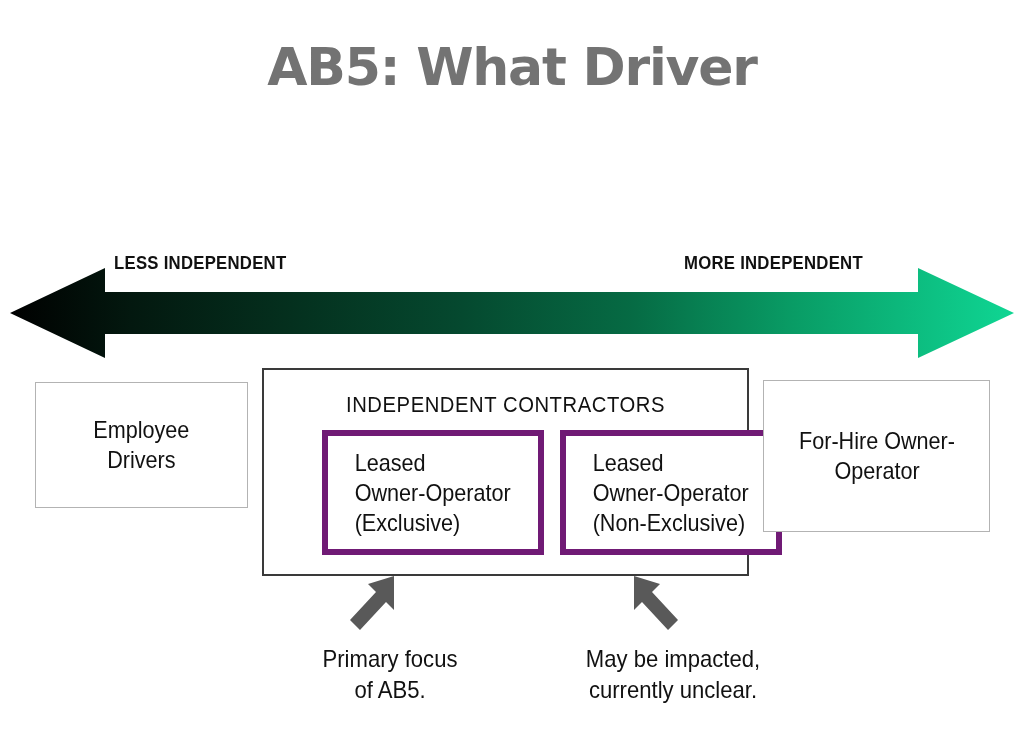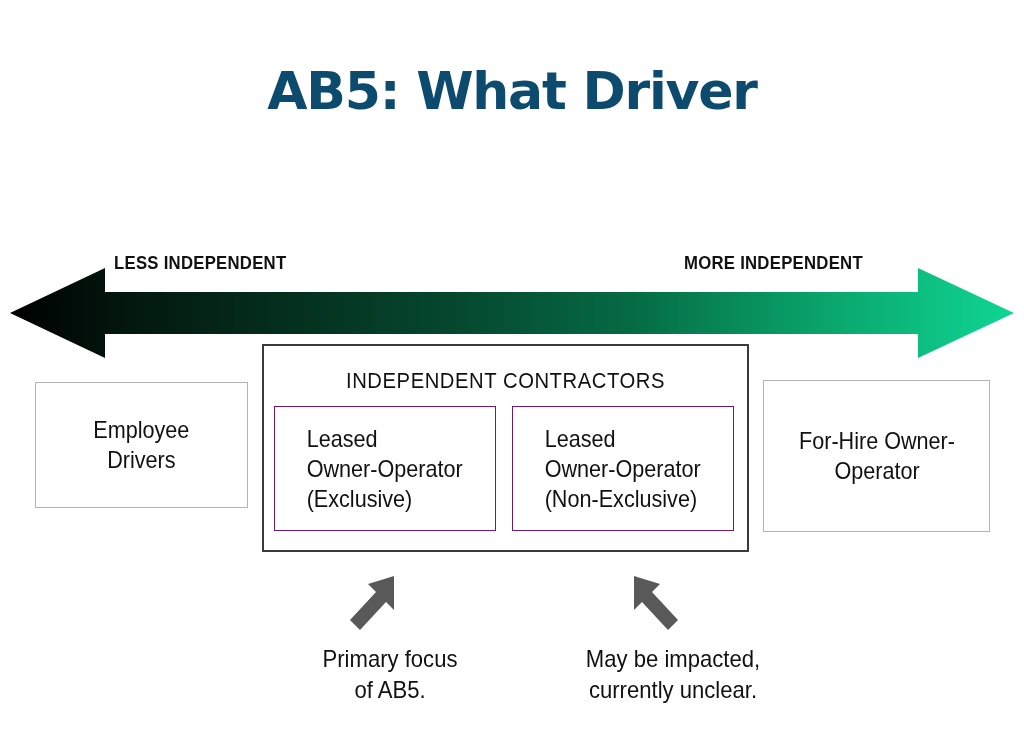--- a/index.html
+++ b/index.html
@@ -14,29 +14,29 @@
     overflow: hidden;
     font-family: "Liberation Sans", sans-serif;
     color: #111111;
     -webkit-font-smoothing: antialiased;
   }
 
   
   #title {
     position: absolute;
     left: 0;
-    top: 60px;
+    top: 36px;
     width: 1024px;
     text-align: center;
     font-family: "DejaVu Sans", sans-serif;
     font-weight: bold;
     font-size: 52px;
     line-height: 63px;
     letter-spacing: -1.2px;
-    color: #0c4a6e;
+    color: #737373;
   }
   #title .ln { display: block; }
 
   
   #spectrum {
     position: absolute;
     left: 0;
     top: 265;
     top: 265px;
     width: 1024px;
@@ -88,21 +88,21 @@
     top: 380px;
     width: 227px;
     height: 152px;
     border: 1px solid #b3b3b3;
   }
   #box-forhire .box-text { width: 180px; }
 
   #group-ic {
     position: absolute;
     left: 262px;
-    top: 344px;
+    top: 368px;
     width: 487px;
     height: 208px;
     box-sizing: border-box;
     border: 2px solid #3a3a3a;
     background: #ffffff;
   }
   #ic-header {
     position: absolute;
     left: 0;
     top: 22px;
@@ -113,25 +113,26 @@
     letter-spacing: 0.6px;
     color: #111111;
     transform: scaleX(0.92);
   }
   .ic-inner {
     position: absolute;
     top: 60px;
     width: 222px;
     height: 125px;
     box-sizing: border-box;
-    border: 1px solid #701a75;
+    border: 6px solid #701a75;
     background: #ffffff;
     display: flex;
     align-items: center;
     justify-content: center;
+    margin-left: 48px;
   }
   #box-exclusive { left: 10px; }
   #box-nonexclusive { left: 248px; }
 
   
   .anno-arrow { position: absolute; }
   #anno-arrow-1 { left: 348px; top: 572px; }
   #anno-arrow-2 { left: 624px; top: 572px; }
 
   .anno-text {

